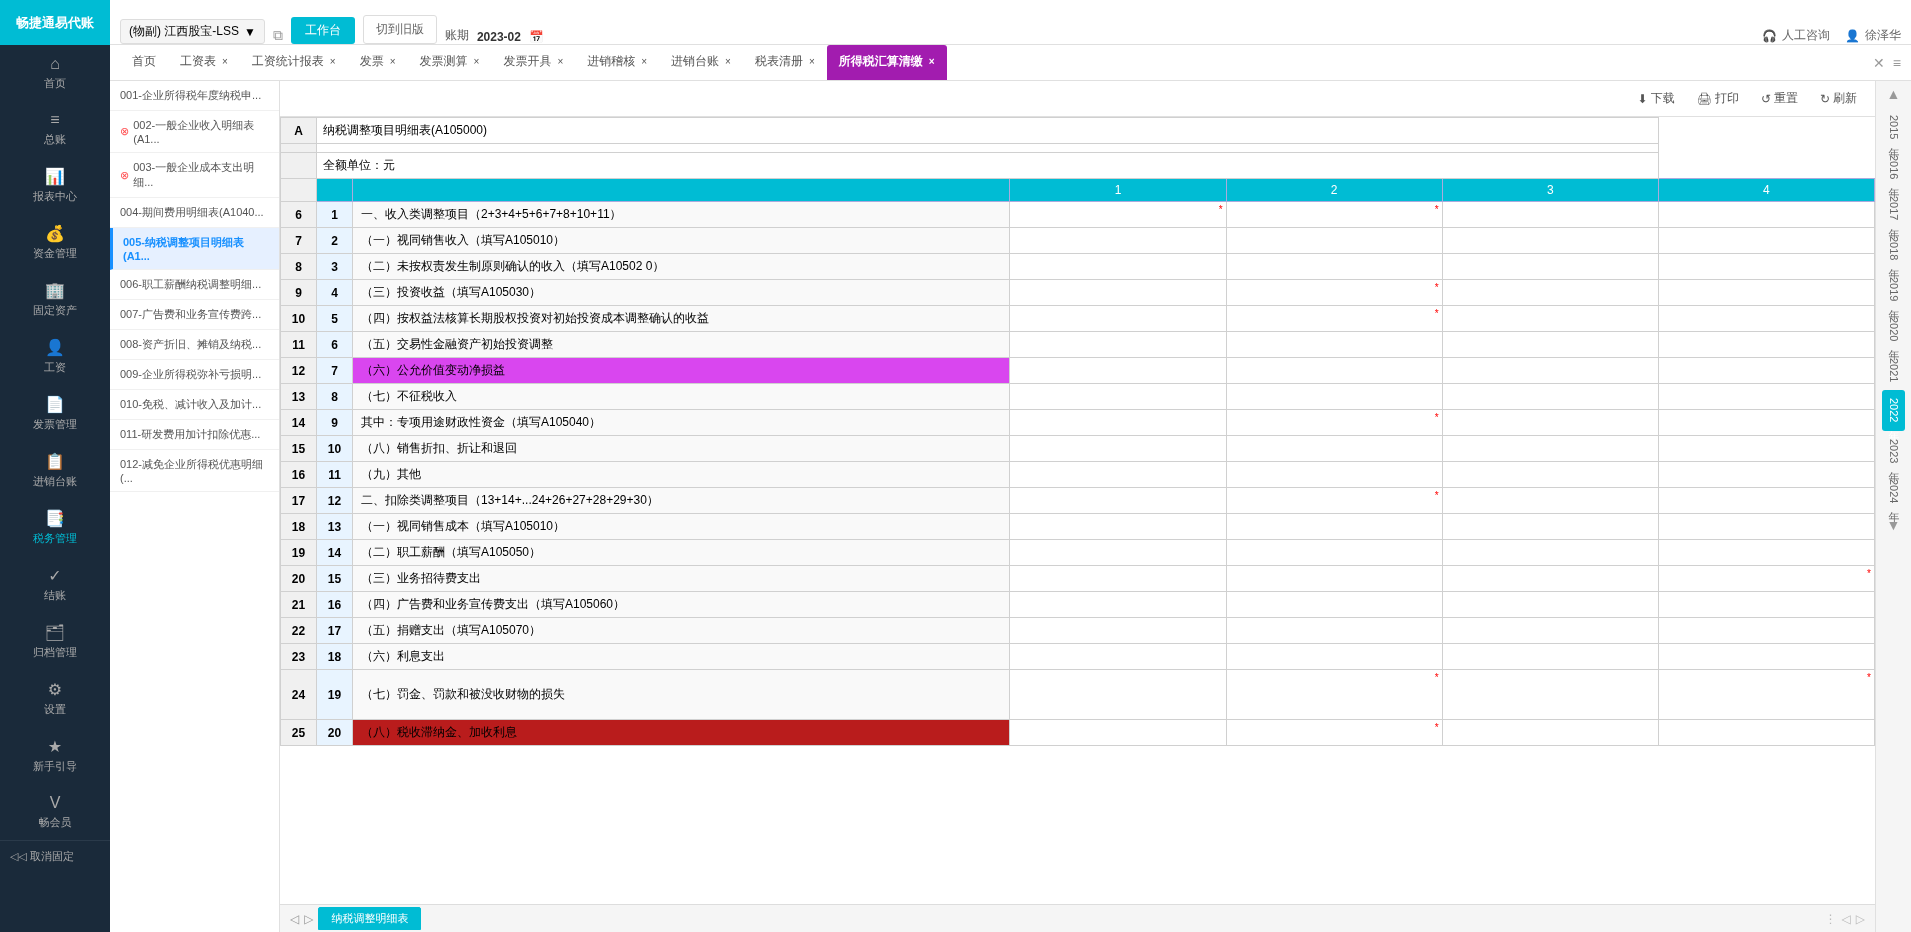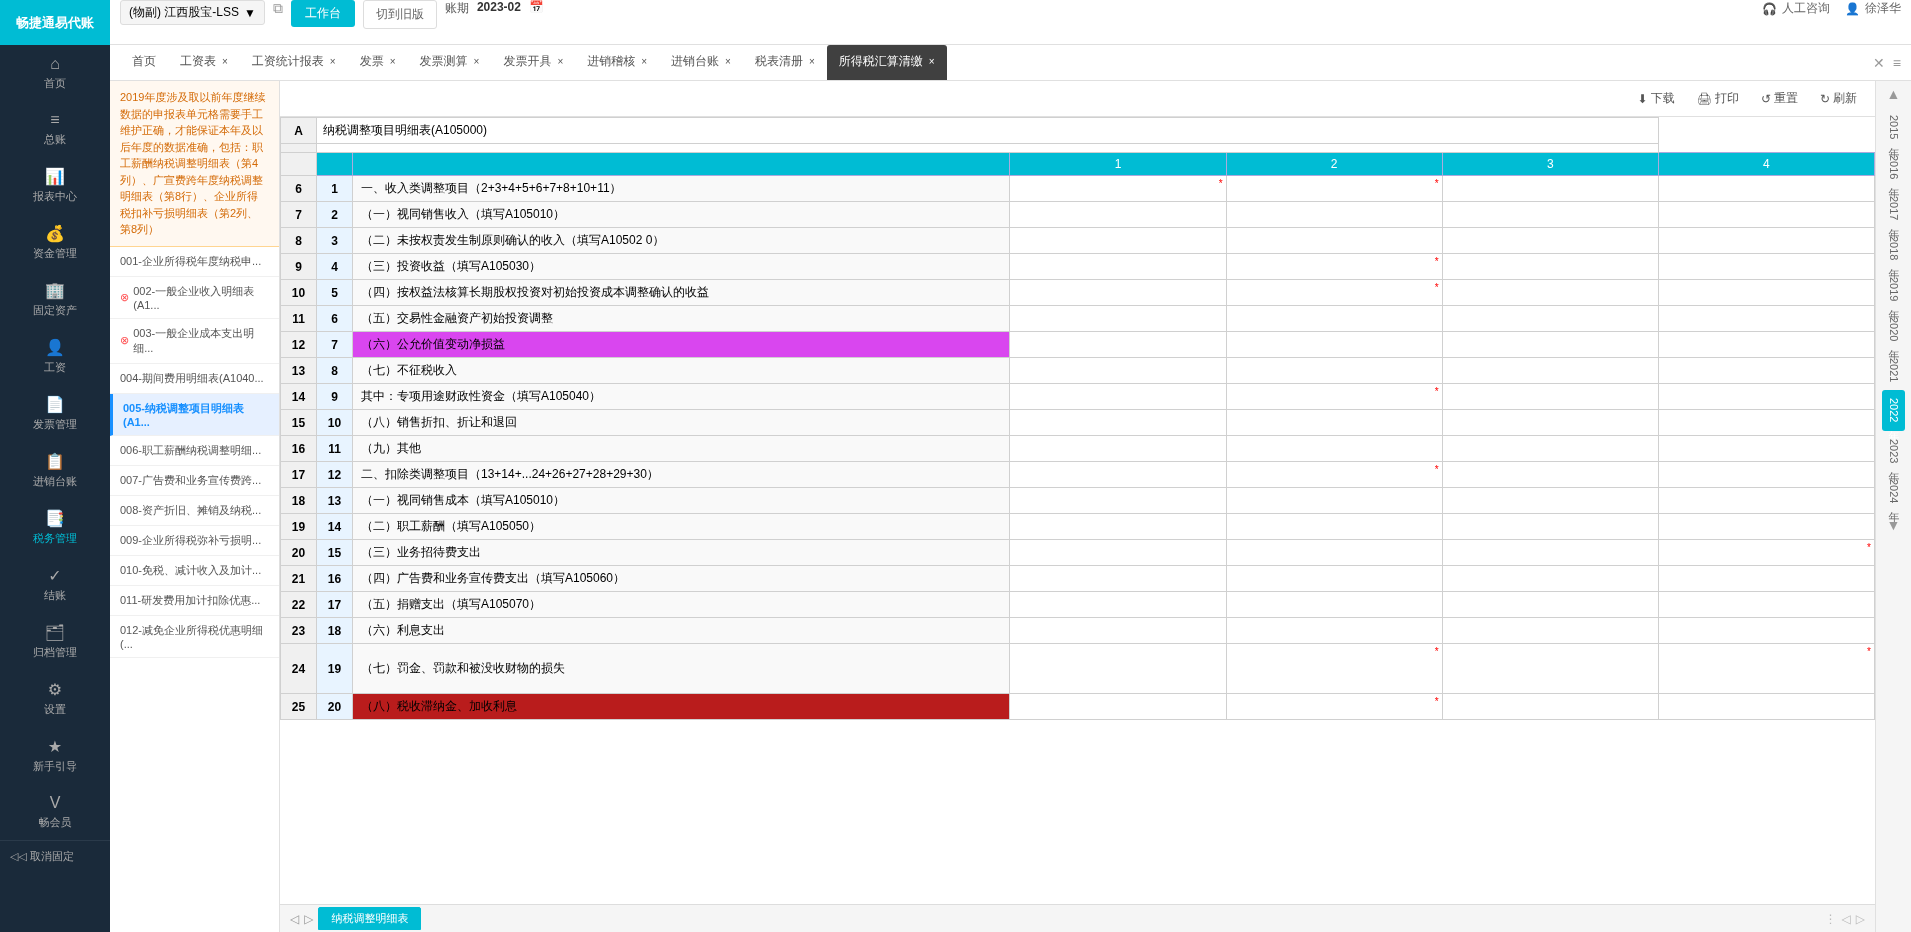--- a/index.html
+++ b/index.html
@@ -10,31 +10,31 @@
     .sidebar-logo { background: #00bcd4; color: white; text-align: center; padding: 10px 5px; font-size: 13px; font-weight: bold; height: 45px; display: flex; align-items: center; justify-content: center; }
     .sidebar-item { display: flex; flex-direction: column; align-items: center; padding: 10px 5px; cursor: pointer; color: #aaa; font-size: 11px; gap: 3px; }
     .sidebar-item.active { color: #00bcd4; }
     .sidebar-item .icon { font-size: 16px; }
     .sidebar-fix { display: flex; align-items: center; padding: 8px 10px; color: #aaa; font-size: 11px; cursor: pointer; gap: 3px; border-top: 1px solid #2a3a4a; }
 
     
     .main { flex: 1; display: flex; flex-direction: column; overflow: hidden; }
 
     
-    .topbar { height: 45px; background: #fff; border-bottom: 1px solid #e0e0e0; display: flex; align-items: flex-start; padding: 0 10px; gap: 8px; flex-shrink: 0; }
+    .topbar { height: 45px; background: #fff; border-bottom: 1px solid #e0e0e0; display: flex; align-items: flex-end; padding: 0 10px; gap: 8px; flex-shrink: 0; }
     .topbar-company { display: flex; align-items: center; gap: 5px; background: #f5f5f5; border: 1px solid #ddd; border-radius: 3px; padding: 3px 8px; cursor: pointer; }
     .topbar-btn { background: #00bcd4; color: white; border: none; border-radius: 3px; padding: 5px 14px; cursor: pointer; font-size: 12px; }
     .topbar-btn-outline { background: white; color: #666; border: 1px solid #ddd; border-radius: 3px; padding: 5px 12px; cursor: pointer; font-size: 12px; }
     .topbar-right { margin-left: auto; display: flex; align-items: center; gap: 15px; font-size: 12px; color: #666; }
     .topbar-right .user { display: flex; align-items: center; gap: 5px; cursor: pointer; }
 
     
     .tabs-bar { background: #fff; border-bottom: 1px solid #e0e0e0; display: flex; align-items: center; padding: 0 10px; flex-shrink: 0; height: 36px; overflow: hidden; }
     .tab-item { padding: 8px 12px; font-size: 12px; color: #555; cursor: pointer; white-space: nowrap; display: flex; align-items: center; gap: 4px; border-bottom: 2px solid transparent; }
-    .tab-item.active { background: #404040; color: white; border-radius: 3px 3px 0 0; }
+    .tab-item.active { background: #a21caf; color: white; border-radius: 3px 3px 0 0; font-weight: bold; }
     .tab-close { font-size: 10px; color: inherit; margin-left: 2px; }
     .tabs-bar-right { margin-left: auto; display: flex; align-items: center; gap: 8px; }
 
     
     .content { flex: 1; display: flex; overflow: hidden; background: #f5f5f5; }
 
     
     .file-panel { width: 170px; background: #fff; border-right: 1px solid #e0e0e0; overflow-y: auto; flex-shrink: 0; }
     .warning-bar { background: #fff8f0; border-bottom: 1px solid #ffd591; padding: 8px 10px; font-size: 11px; color: #d46b08; line-height: 1.5; }
     .file-list { }
@@ -205,21 +205,20 @@
       </div>
     <div class="tabs-bar-right">
       <span style="font-size:14px;color:#999;cursor:pointer;">✕</span>
       <span style="font-size:14px;color:#999;cursor:pointer;">≡</span>
     </div>
   </div>
 
   <div class="content">
 
     <div class="file-panel">
-      <div class="warning-bar">2019年度涉及取以前年度继续数据的申报表单元格需要手工维护正确，才能保证本年及以后年度的数据准确，包括：职工薪酬纳税调整明细表（第4列）、广宣费跨年度纳税调整明细表（第8行）、企业所得税扣补亏损明细表（第2列、第8列）</div>
       <div class="file-list">
         <div class="file-item">
             <span>001-企业所得税年度纳税申...</span>
           </div>
         <div class="file-item">
             <span class="err-icon">⊗</span>
             <span>002-一般企业收入明细表(A1...</span>
           </div>
         <div class="file-item">
             <span class="err-icon">⊗</span>
@@ -282,20 +281,24 @@
             <tr>
               <td class="col-a">A</td>
               <td colspan="5" class="title-row">纳税调整项目明细表(A105000)</td>
             </tr>
 
             <tr>
               <td class="col-a"></td>
               <td colspan="5"></td>
             </tr>
 
+            <tr>
+              <td class="col-a"></td>
+              <td colspan="5" class="unit-row">全额单位：元</td>
+            </tr>
 
 
             <tr class="sub-header">
               <td class="col-a"></td>
               <td style="background:#00bcd4;border:1px solid #aad;"></td>
               <td style="background:#00bcd4;border:1px solid #aad;"></td>
               <td style="background:#00bcd4;color:white;text-align:center;border:1px solid #aad;">1</td>
               <td style="background:#00bcd4;color:white;text-align:center;border:1px solid #aad;">2</td>
               <td style="background:#00bcd4;color:white;text-align:center;border:1px solid #aad;">3</td>
               <td style="background:#00bcd4;color:white;text-align:center;border:1px solid #aad;">4</td>

